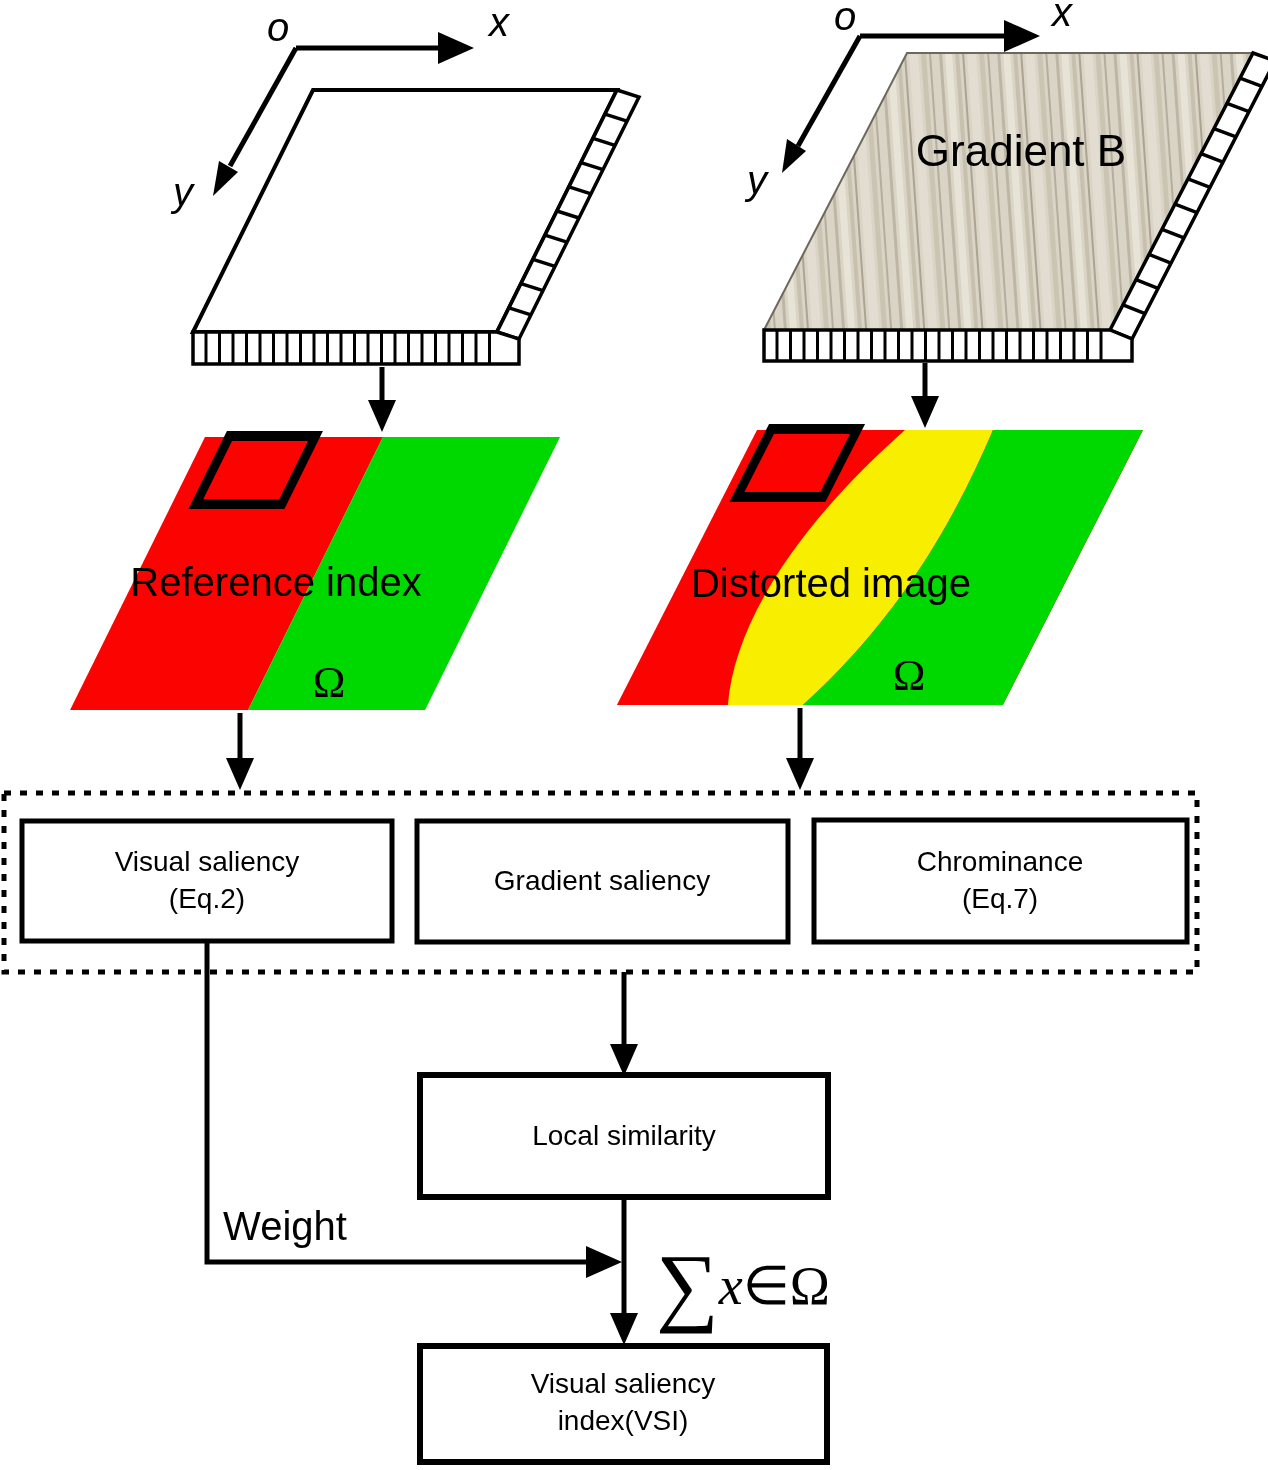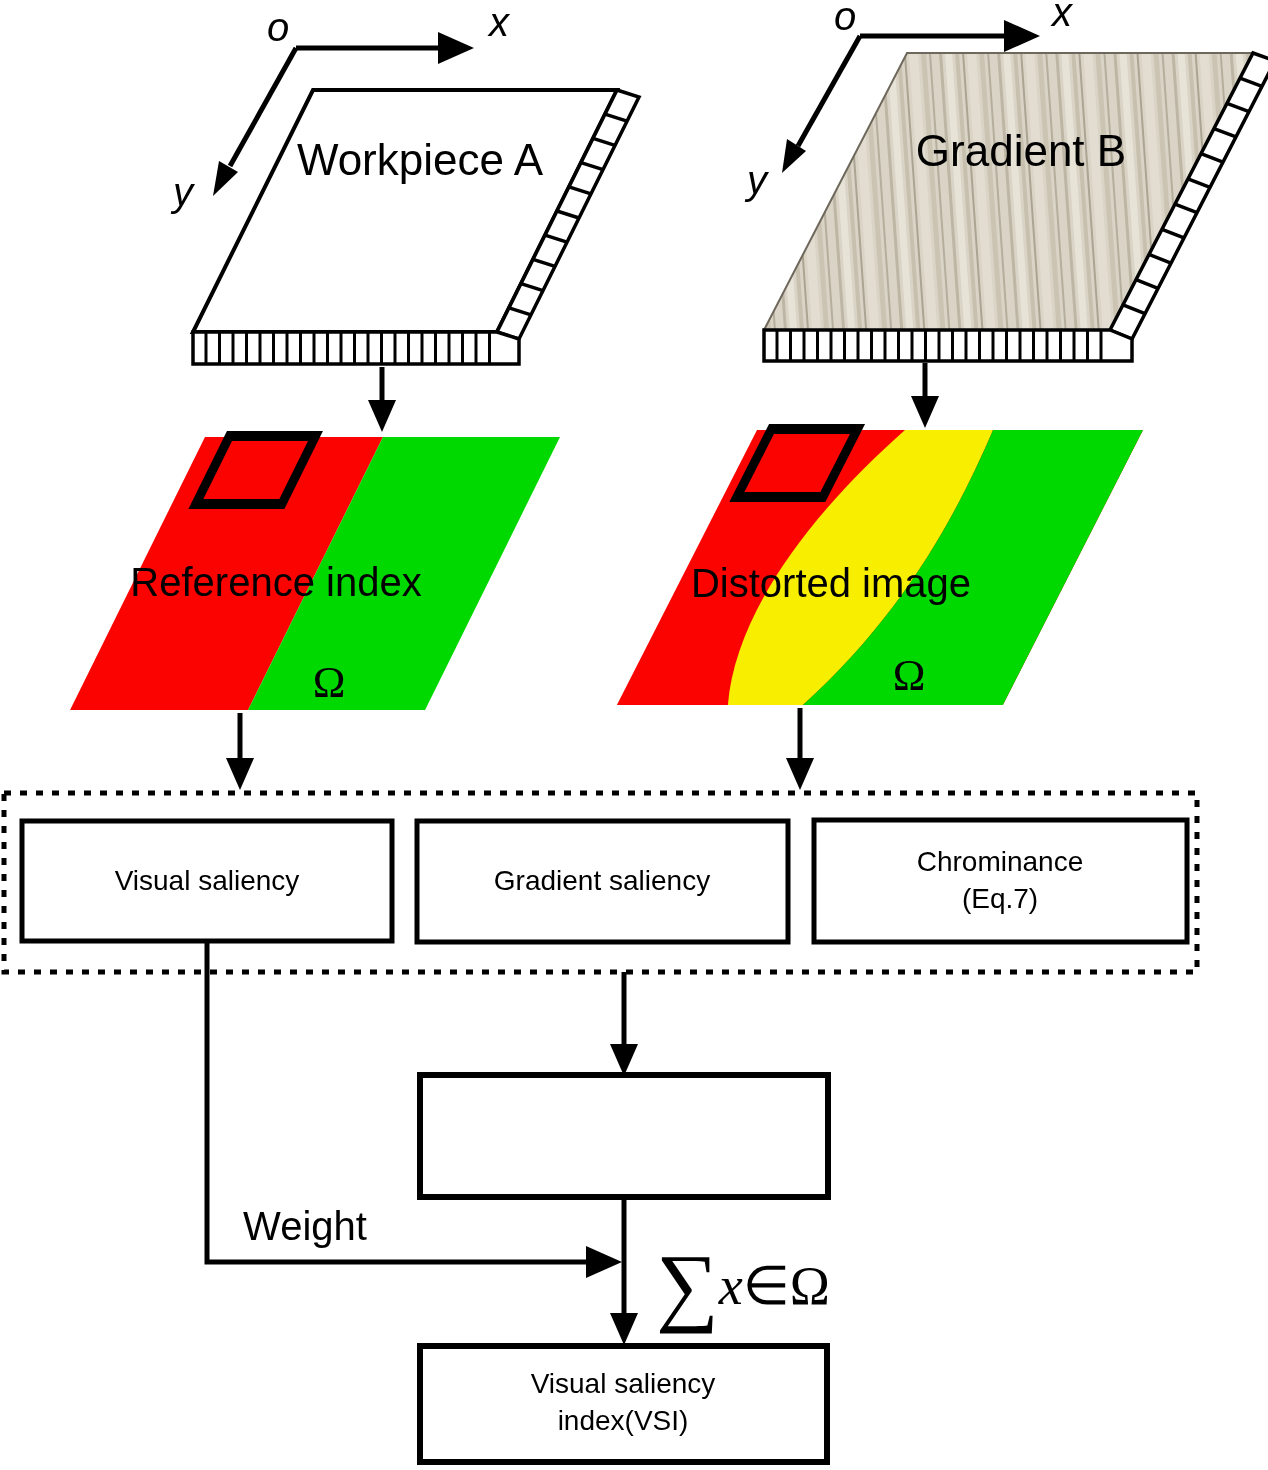--- a/index.html
+++ b/index.html
@@ -197,42 +197,43 @@
 </svg>
 
 <div class="txt axis-label" style="left:278px;top:27px">o</div>
 <div class="txt axis-label" style="left:499px;top:22px">x</div>
 <div class="txt axis-label" style="left:183px;top:192px">y</div>
 
 <div class="txt axis-label" style="left:845px;top:16px">o</div>
 <div class="txt axis-label" style="left:1062px;top:12px">x</div>
 <div class="txt axis-label" style="left:757px;top:180px">y</div>
 
-<div class="txt wp-label" style="left:420px;top:160px">Workpiece A</div>
 <div class="txt wp-label" style="left:1021px;top:151px">Gradient B</div>
 
 <div class="txt img-label" style="left:276px;top:582px">Reference index</div>
 <div class="txt img-label" style="left:831px;top:583px">Distorted image</div>
 
 <div class="txt omega" style="left:329px;top:682px">Ω</div>
 <div class="txt omega" style="left:909px;top:675px">Ω</div>
 
 <div class="txt box-label" style="left:207px;top:881px">
   <div>Visual saliency</div>
+  <div>(Eq.2)</div>
 </div>
 <div class="txt box-label" style="left:602px;top:881px">
   <div>Gradient saliency</div>
 </div>
 <div class="txt box-label" style="left:1000px;top:881px">
   <div>Chrominance</div>
   <div>(Eq.7)</div>
 </div>
 
-
-<div class="txt weight-label" style="left:305px;top:1226px">Weight</div>
+<div class="txt box-label" style="left:624px;top:1136px">Local similarity</div>
+
+<div class="txt weight-label" style="left:285px;top:1226px">Weight</div>
 
 <div class="formula" style="left:656px;top:1246px">
   <span class="sigma">∑</span>
       <span class="fbody fx">x</span>
       <span class="fbody">∈</span>
       <span class="fbody">Ω</span>
 </div>
 
 <div class="txt box-label" style="left:623px;top:1403px">
   <div>Visual saliency</div>

